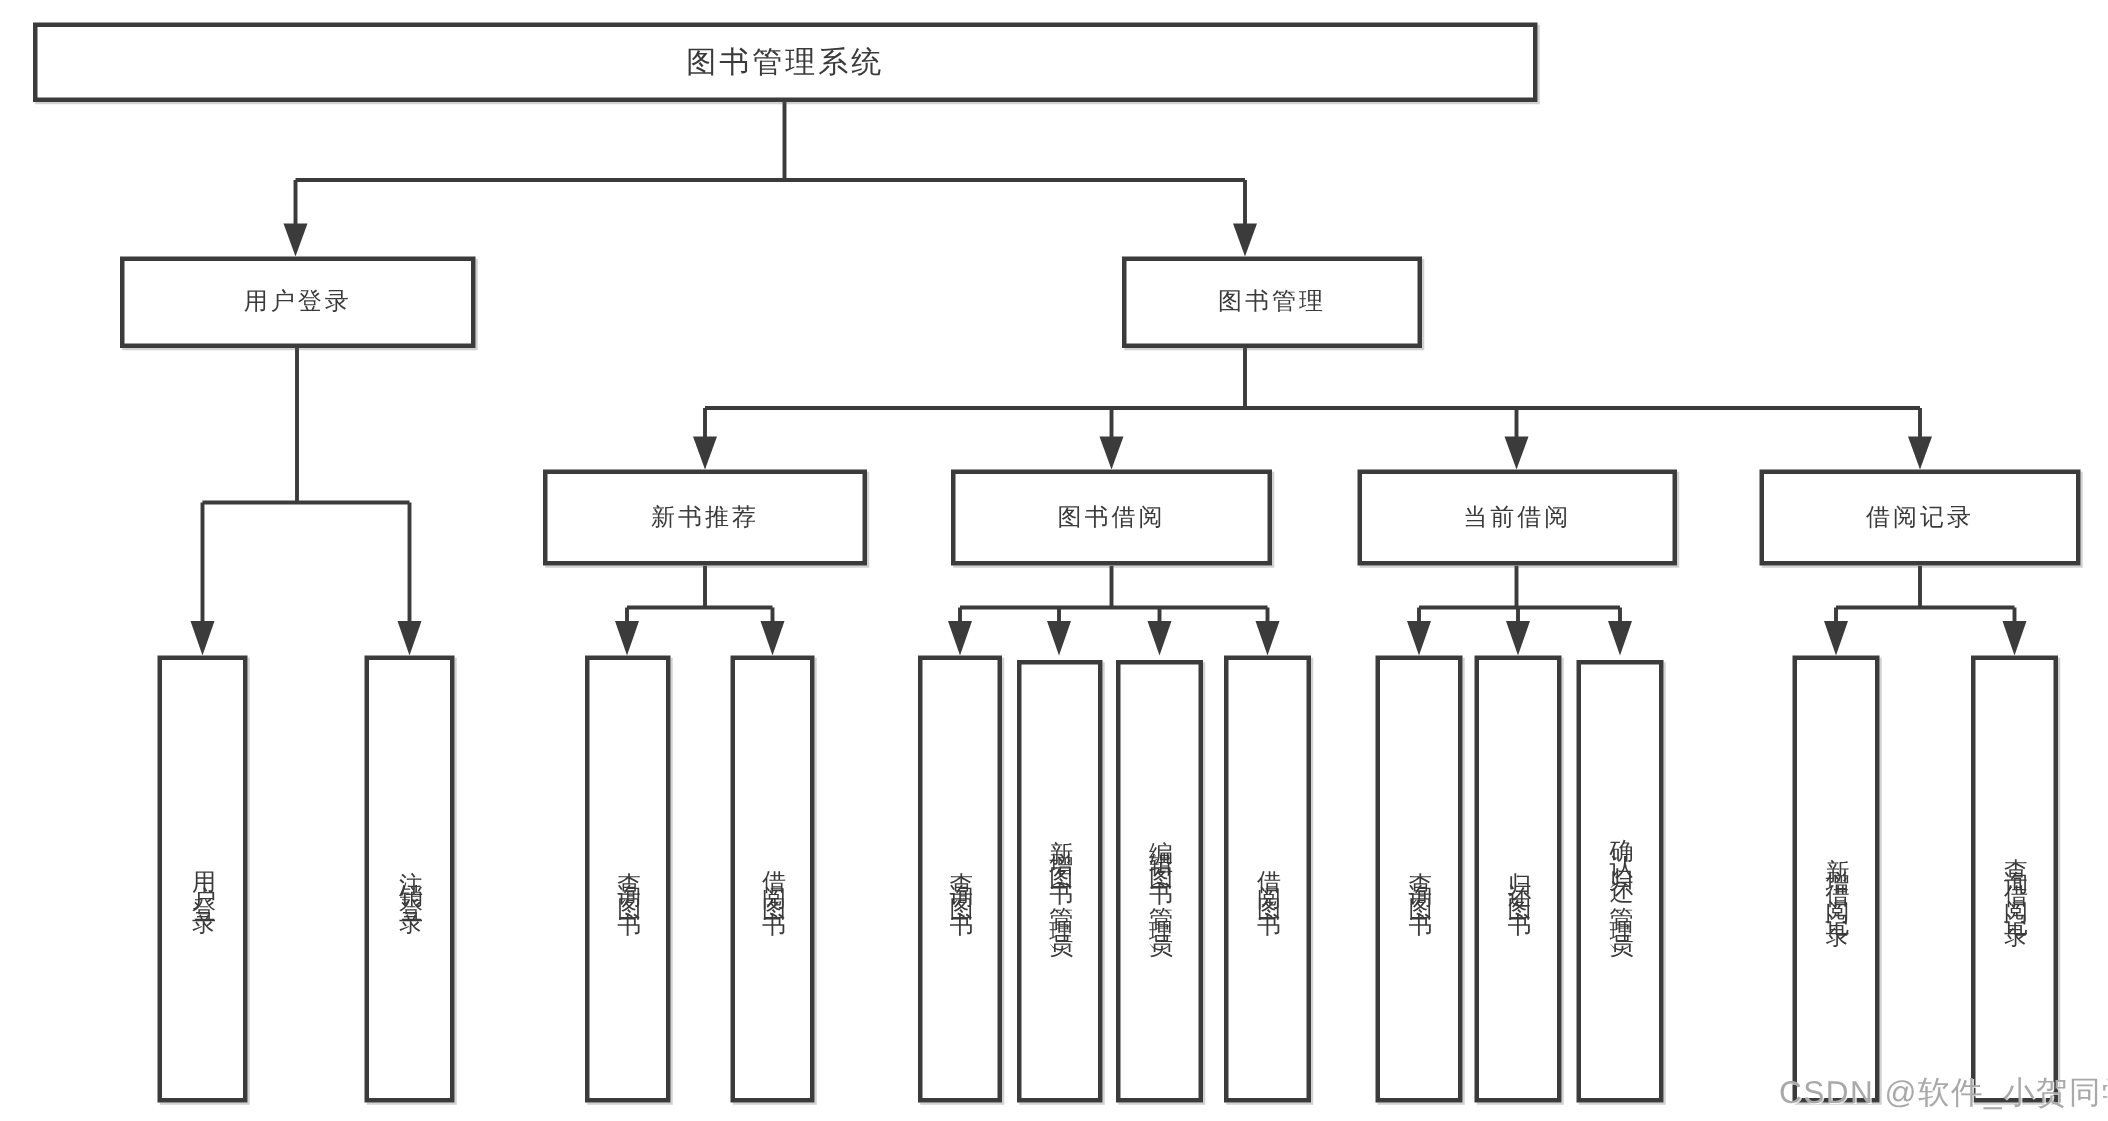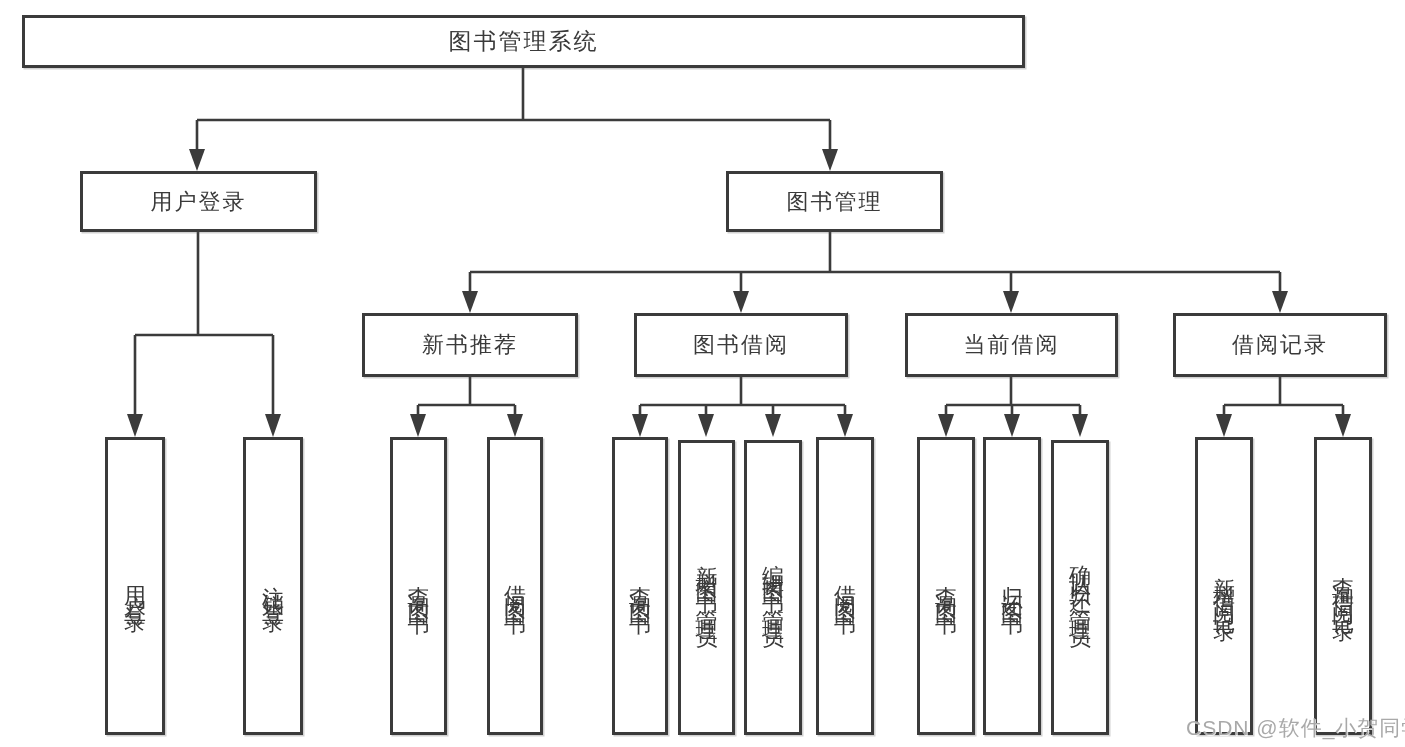--- a/index.html
+++ b/index.html
@@ -7,26 +7,26 @@
   .canvas{position:relative;width:1405px;height:747px;background:#ffffff;overflow:hidden;color:#3a3a3a;}
   svg.wires{position:absolute;left:0;top:0;width:1405px;height:747px;}
   .node{
     position:absolute;
     box-sizing:border-box;
     background:#ffffff;
     border:3px solid #3b3b3b;
     display:flex;
     align-items:center;
     justify-content:center;
-    font-size:22px;
+    font-size:16px;
     color:#3a3a3a;
     box-shadow:1.5px 1.5px 0 rgba(90,90,90,0.28);
   }
   .node.h .label{letter-spacing:2px;white-space:nowrap;}
-  .node.root{font-size:23px;}
+  .node.root{font-size:20px;}
   .node.v .label{
     writing-mode:vertical-rl;
     text-orientation:mixed;
     letter-spacing:9px;
     line-height:1;
     white-space:nowrap;
   }
   .watermark{
     position:absolute;
     left:1186px;
@@ -94,21 +94,21 @@
     </g>
   </svg>
 
   <div class="node h root" style="left:22px;top:15px;width:1003px;height:53px;">
     <span class="label">图书管理系统</span>
   </div>
 
   <div class="node h" style="left:80px;top:171px;width:237px;height:61px;">
     <span class="label">用户登录</span>
   </div>
-  <div class="node h" style="left:726px;top:171px;width:217px;height:61px;">
+  <div class="node h" style="left:748px;top:171px;width:200px;height:61px;">
     <span class="label">图书管理</span>
   </div>
 
   <div class="node h" style="left:362px;top:313px;width:216px;height:64px;">
     <span class="label">新书推荐</span>
   </div>
   <div class="node h" style="left:905px;top:313px;width:213px;height:64px;">
     <span class="label">当前借阅</span>
   </div>
   <div class="node h" style="left:634px;top:313px;width:214px;height:64px;">

